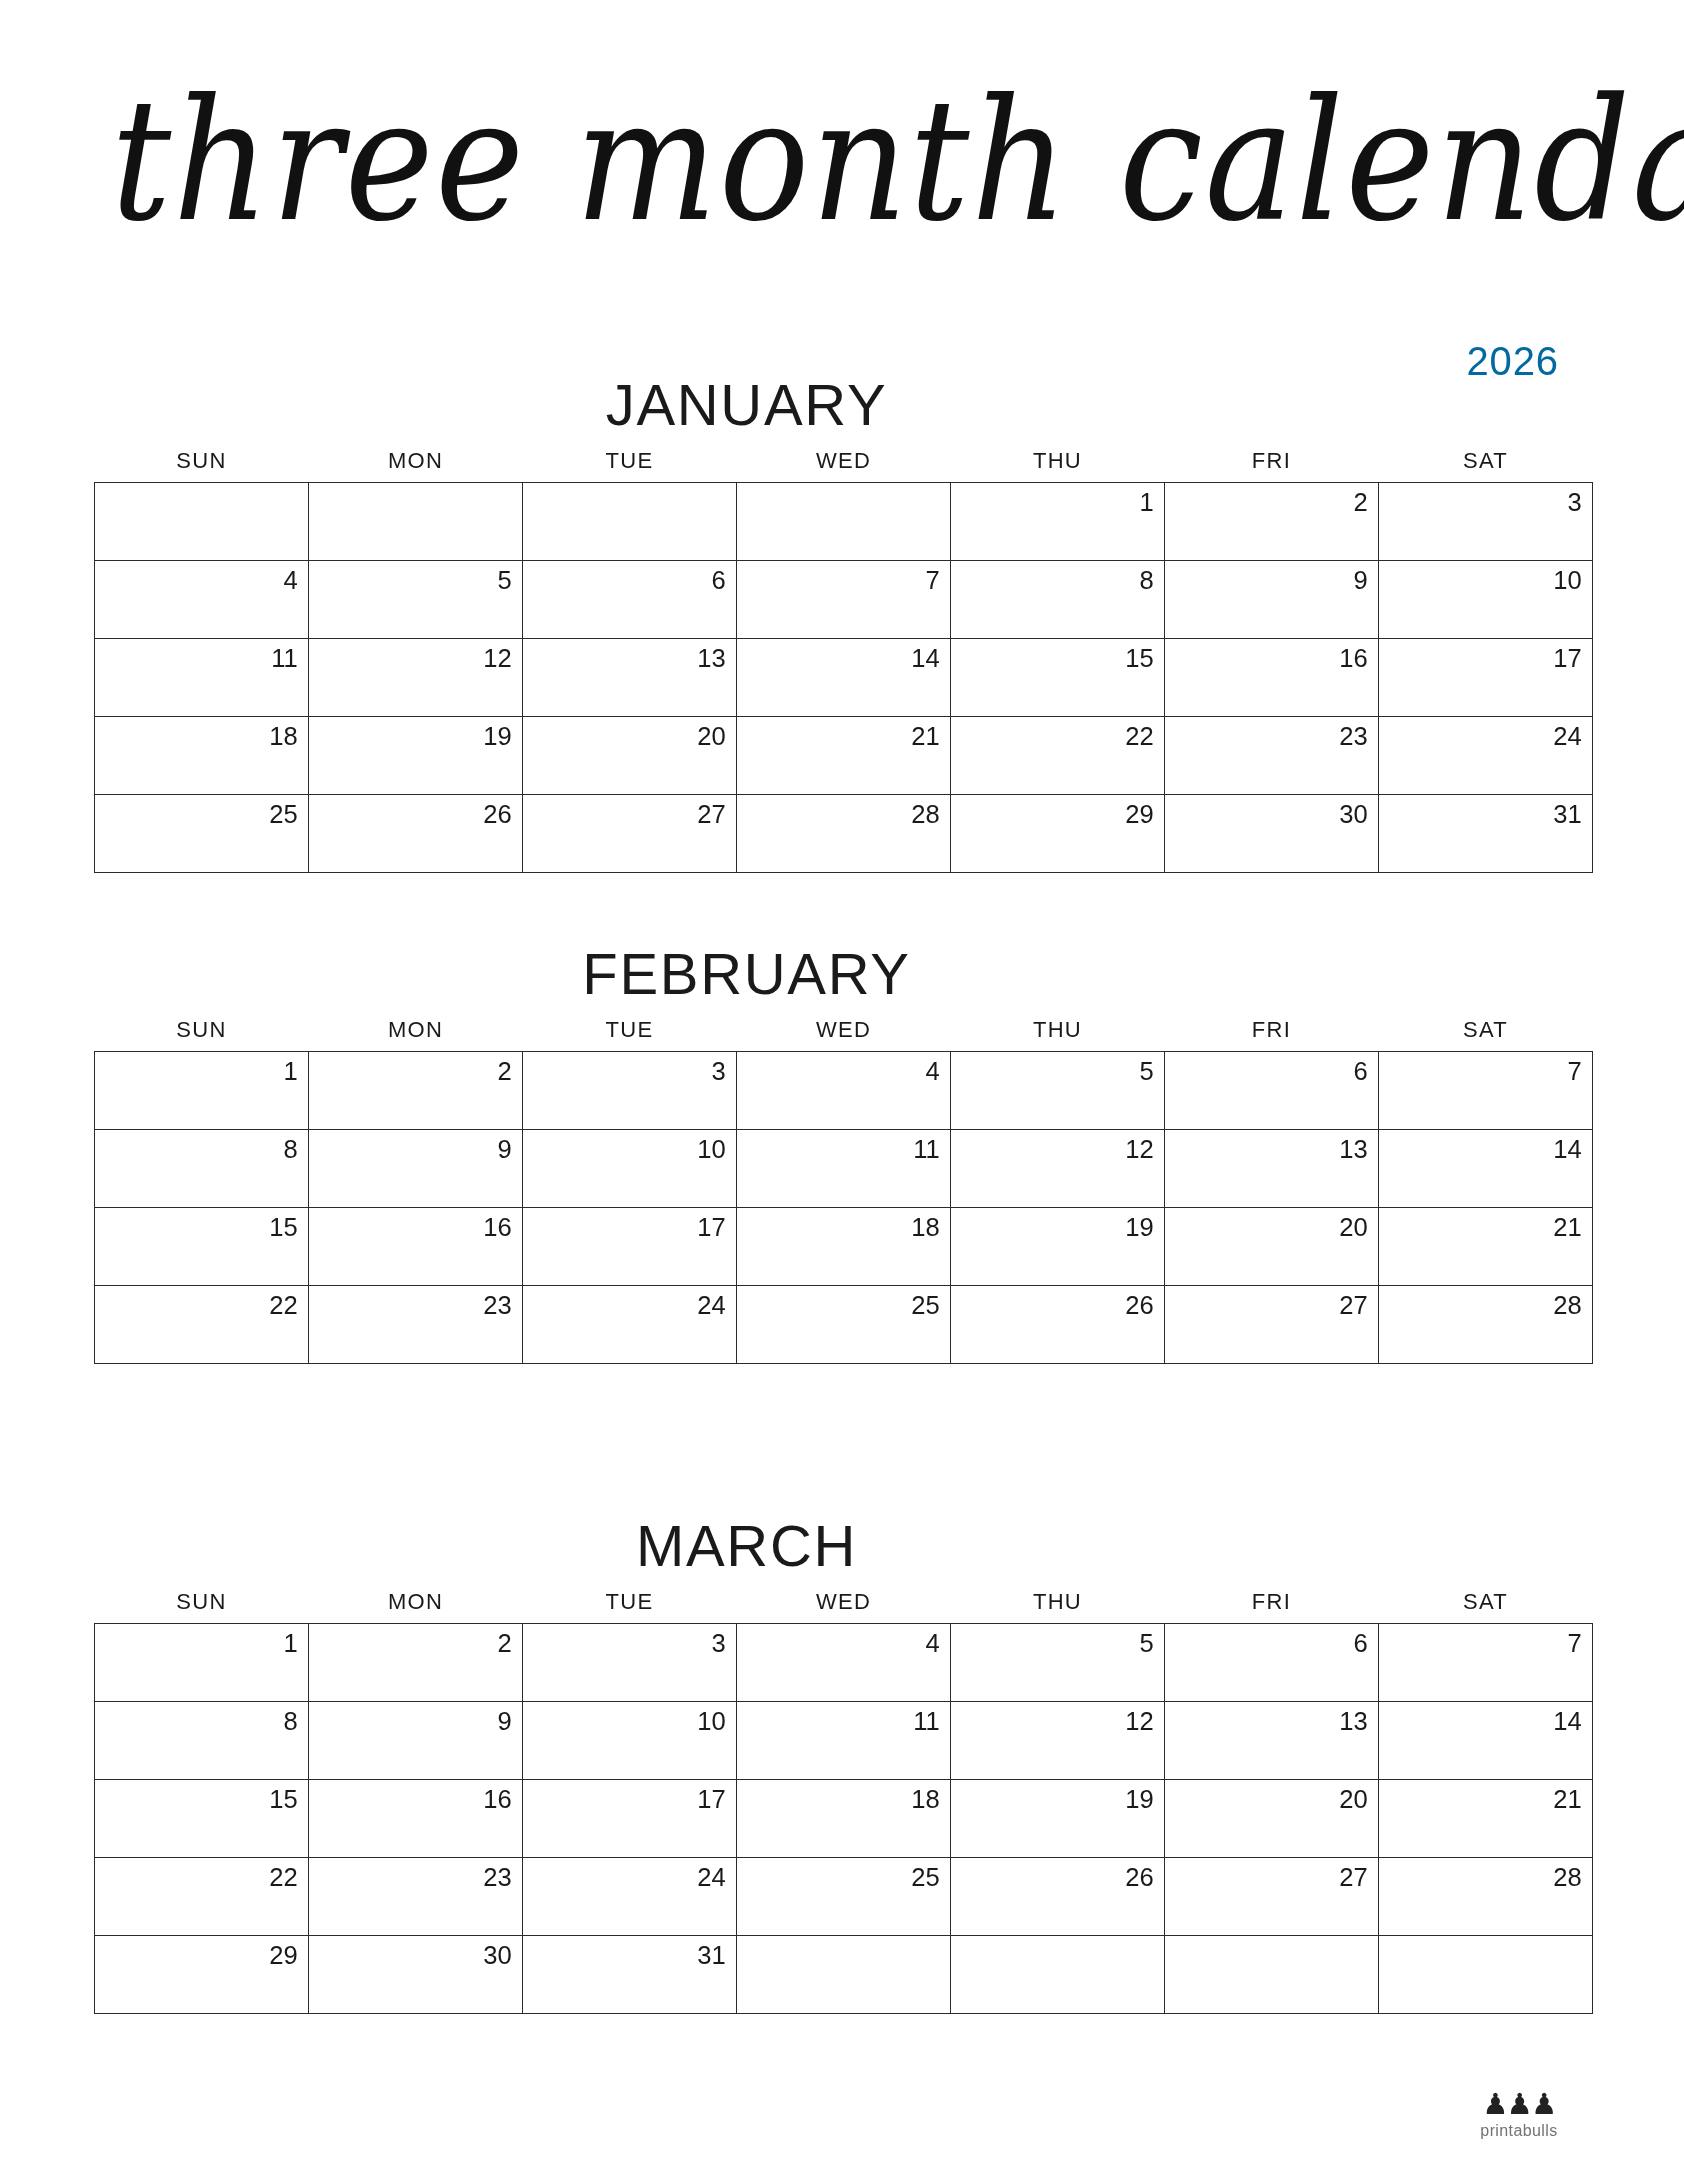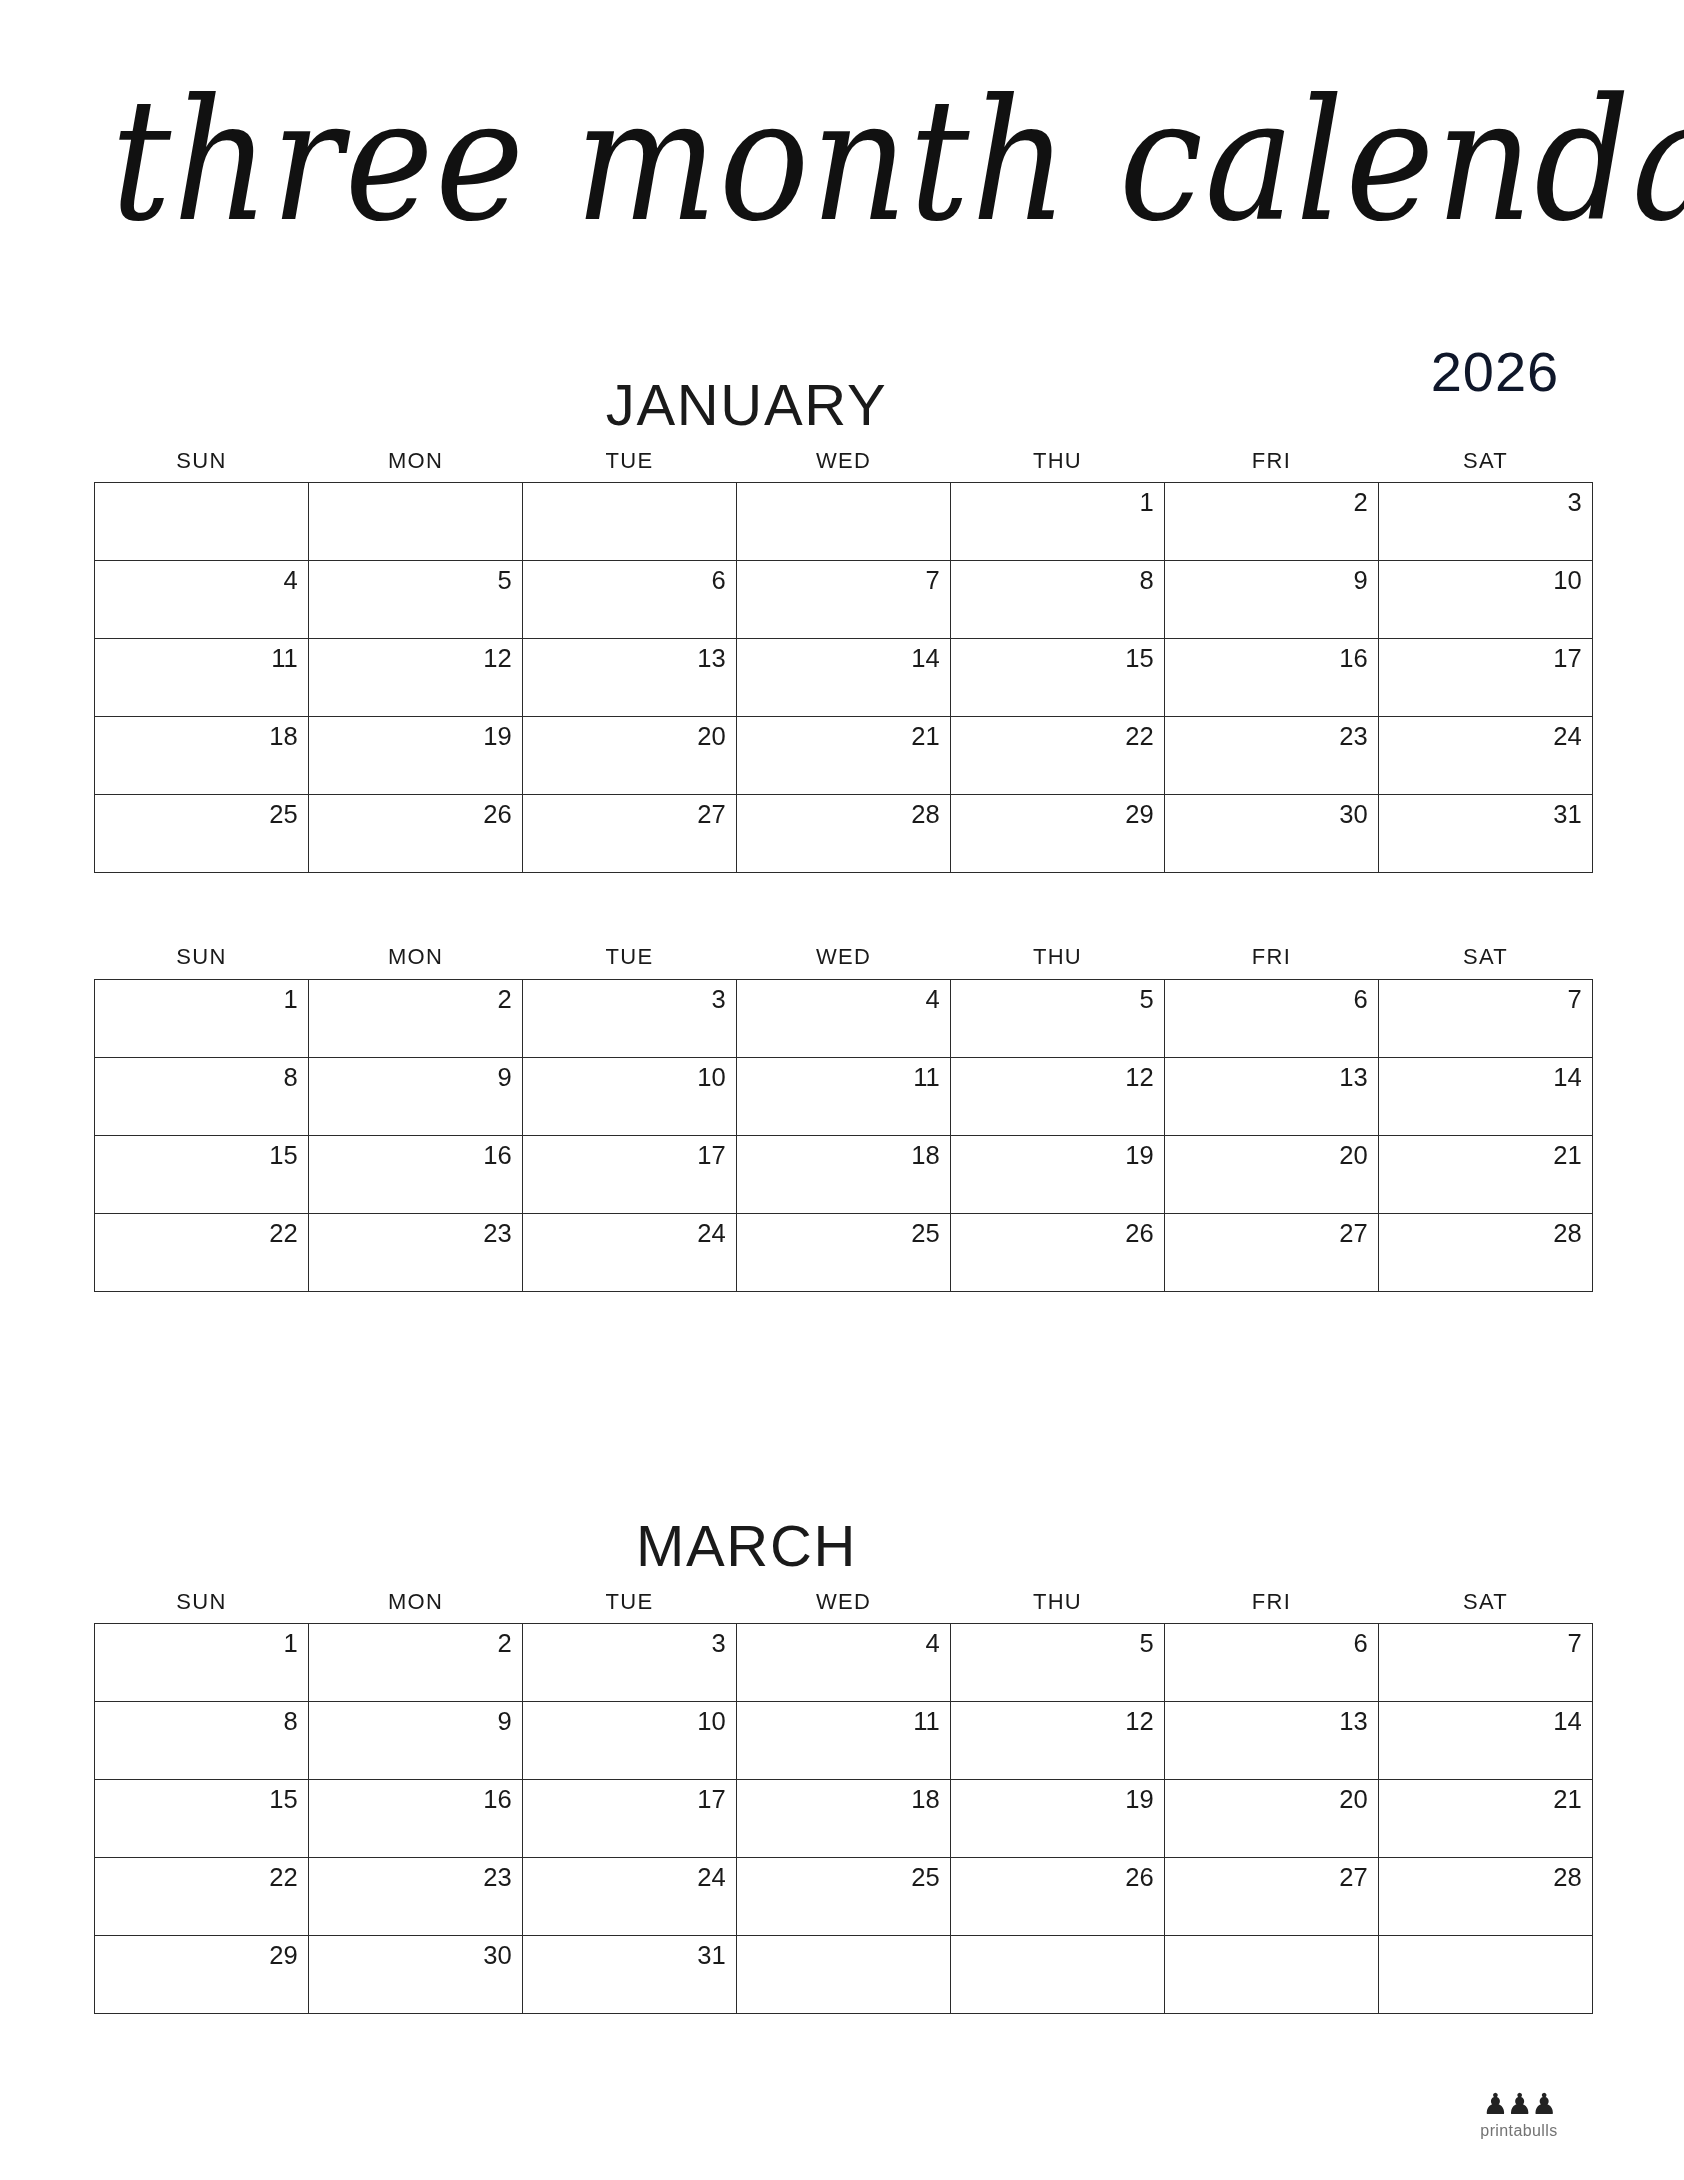--- a/index.html
+++ b/index.html
@@ -45,24 +45,24 @@
     line-height: 1;
     white-space: nowrap;
     transform: scaleY(1.12);
     transform-origin: left top;
   }
   .title-year {
     position: absolute;
     right: 126px;
     top: 288px;
     font-family: "Liberation Sans", sans-serif;
-    font-size: 56px;
+    font-size: 40px;
     font-weight: 300;
     letter-spacing: 0.9px;
-    color: #0f172a;
+    color: #0369a1;
   }
 
   
   .month-block {
     position: absolute;
     left: 94px;
     width: 1305px;
   }
   #month-0 { top: 375px; }
   #month-1 { top: 944px; }
@@ -200,20 +200,21 @@
           <td>28</td>
           <td>29</td>
           <td>30</td>
           <td>31</td>
         </tr>
       </tbody>
     </table>
   </div>
 
   <div class="month-block" id="month-1">
+    <div class="month-name">FEBRUARY</div>
     <table class="cal">
       <thead>
         <tr>
           <th>SUN</th>
           <th>MON</th>
           <th>TUE</th>
           <th>WED</th>
           <th>THU</th>
           <th>FRI</th>
           <th>SAT</th>

